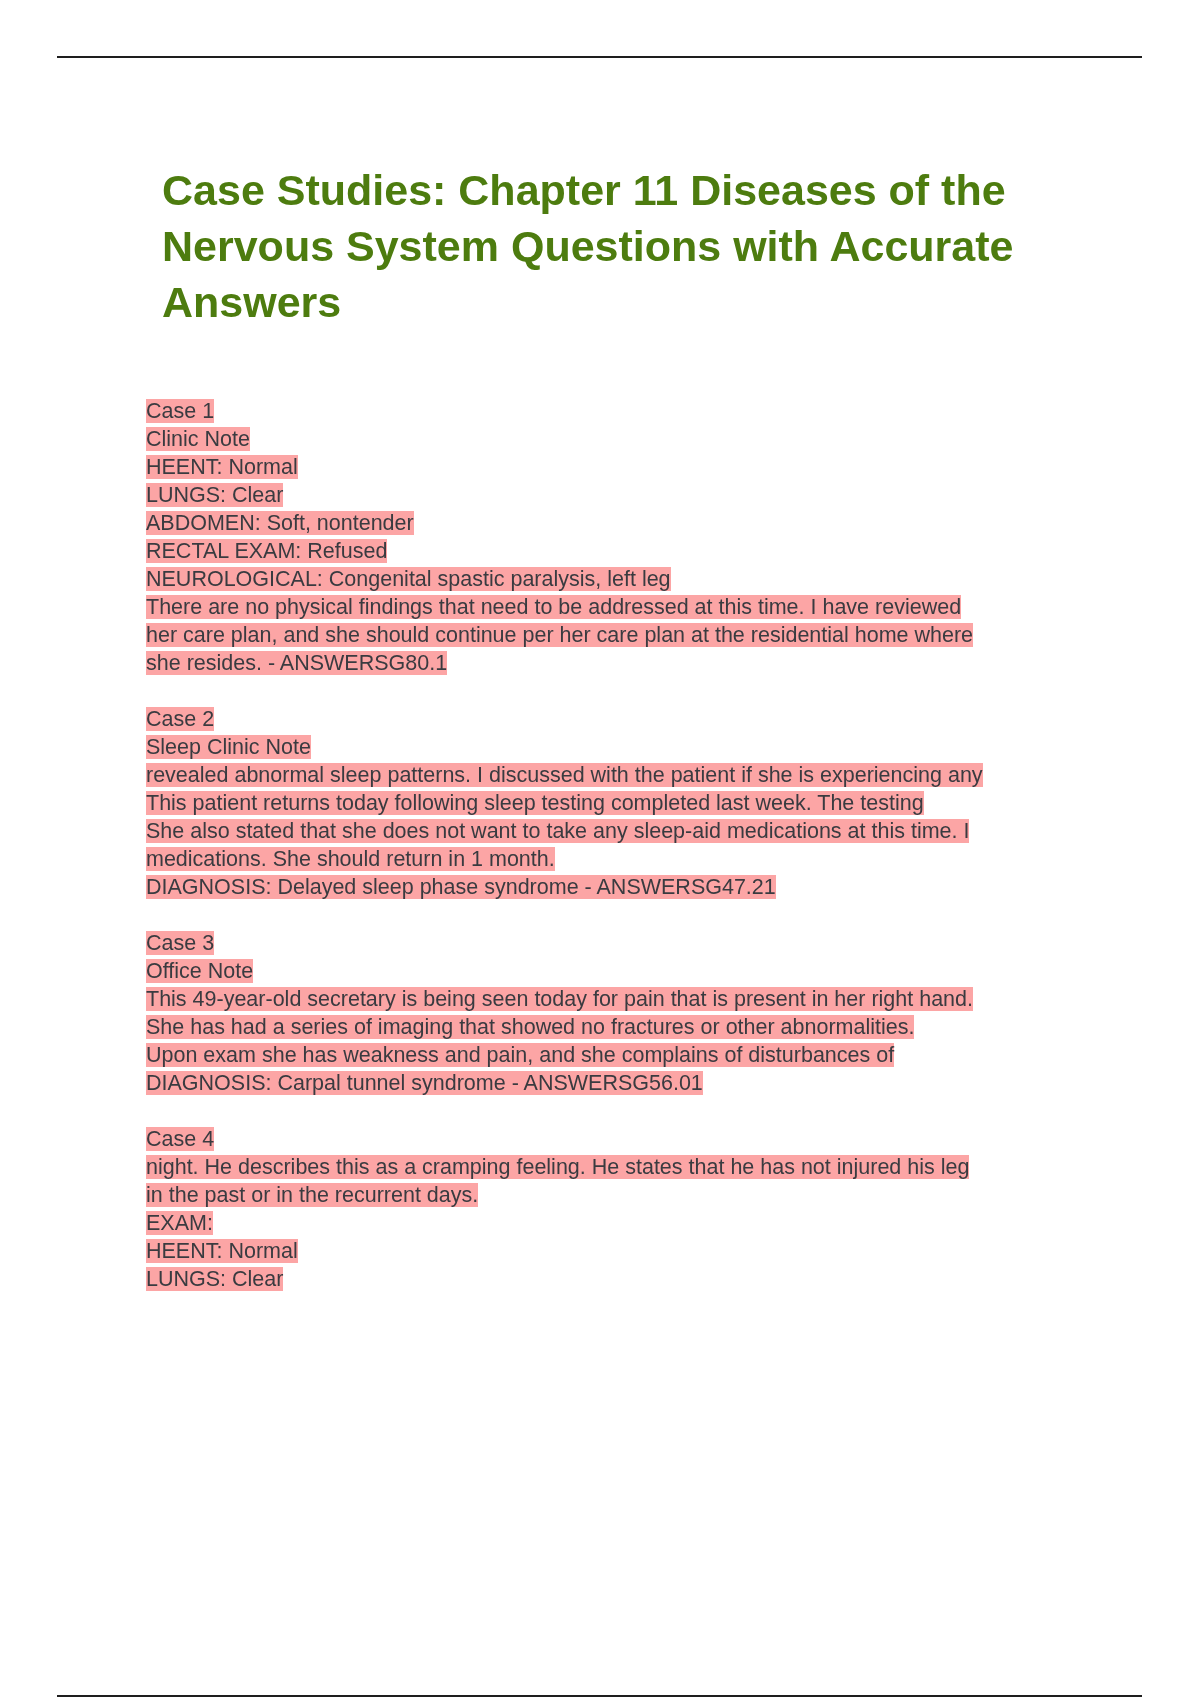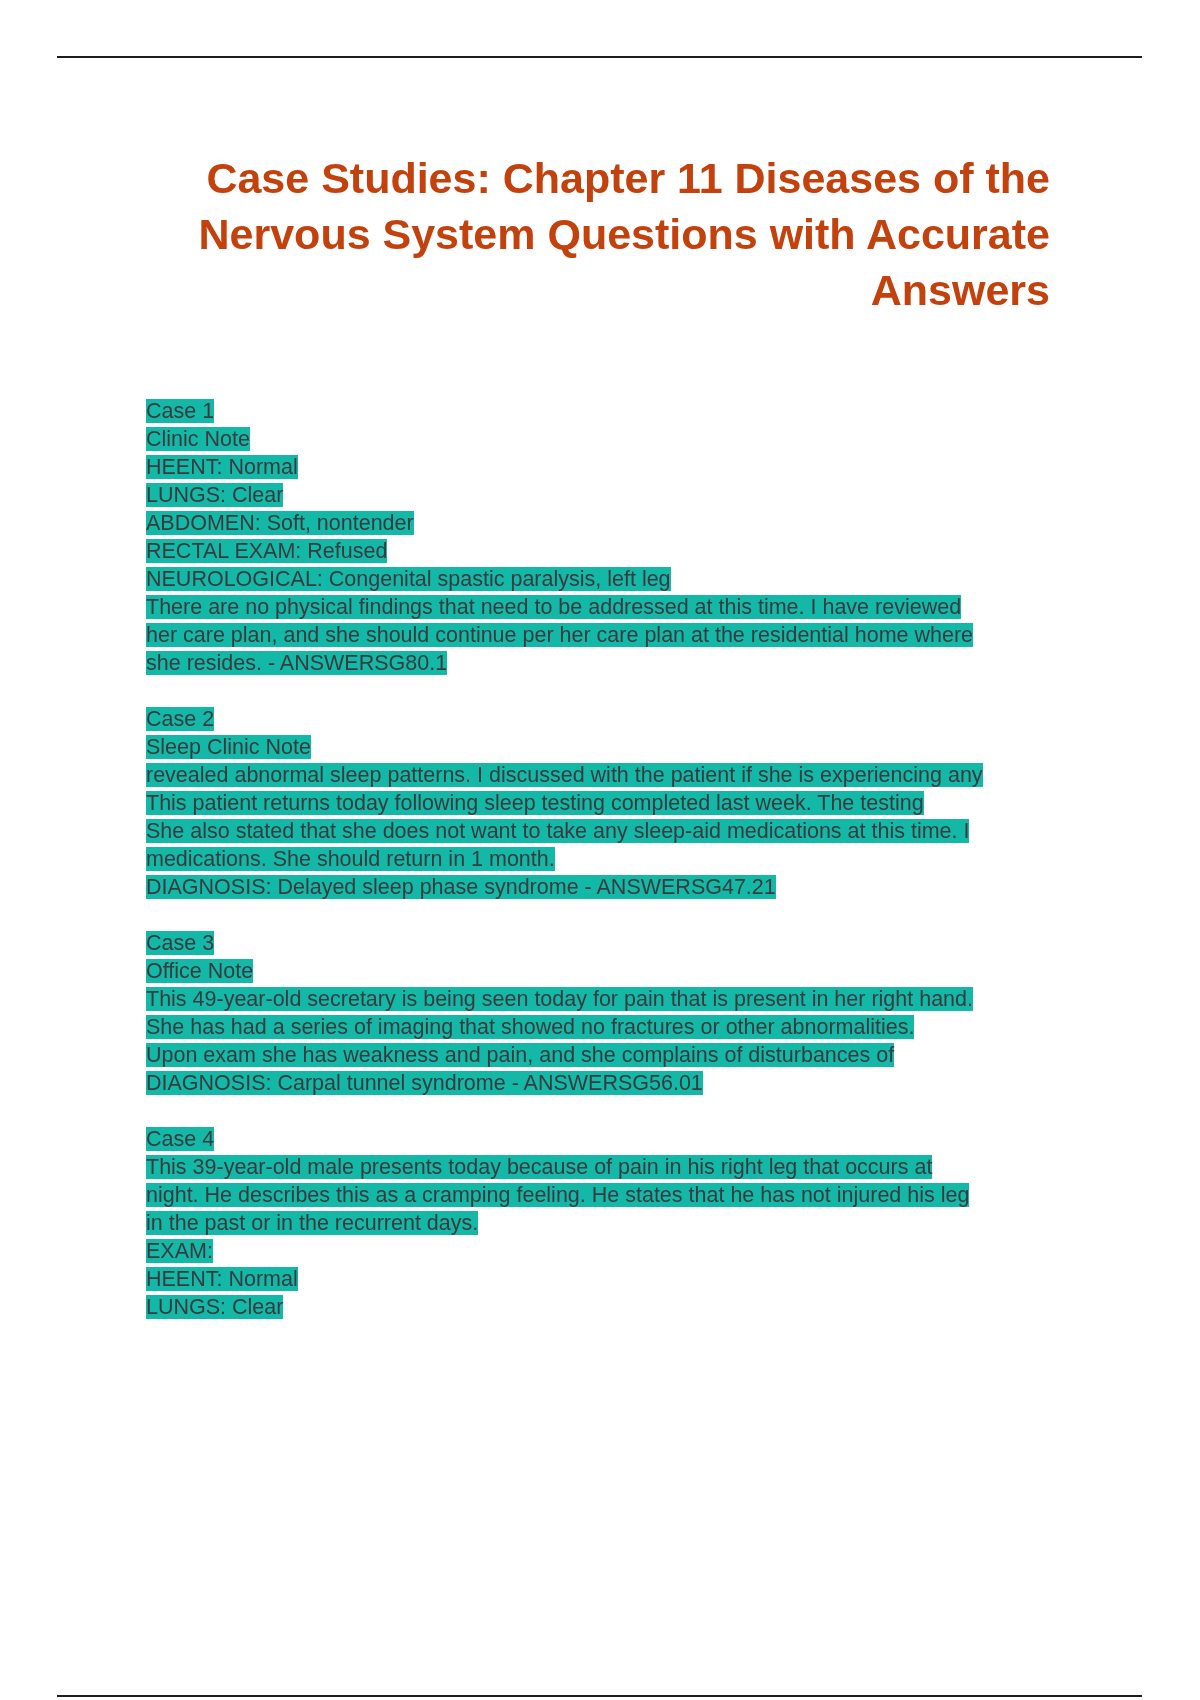--- a/index.html
+++ b/index.html
@@ -3,30 +3,30 @@
   <meta charset="utf-8">
   <style>
     html, body { margin: 0; padding: 0; background: #ffffff; }
     body { width: 1200px; height: 1700px; position: relative; overflow: hidden; }
     .rule { position: absolute; left: 57px; width: 1085px; height: 2px; background: #1e1e1e; }
     .rule.top { top: 56px; }
     .rule.bottom { top: 1695px; }
     .title {
       position: absolute; left: 146px; top: 146px; width: 900px;
       font-family: "Liberation Sans", sans-serif; font-weight: bold;
-      font-size: 43px; line-height: 56px; color: #c2410c; margin: 4px; text-align: right;
+      font-size: 43px; line-height: 56px; color: #4d7c0f; margin: 16px;
     }
     .body {
       position: absolute; left: 146px; top: 397px; width: 960px;
       font-family: "Liberation Sans", sans-serif; font-size: 21.5px;
       line-height: 28px; color: #3a3b40;
     }
     .case { margin: 0 0 28px 0; }
     .line { display: block; }
-    .hl { background: #14b8a6; }
+    .hl { background: #fca5a5; }
   </style>
 </head>
 <body>
 
 <div class="rule top"></div>
 
 <h1 class="title">Case Studies: Chapter 11 Diseases of the Nervous System Questions with Accurate Answers</h1>
 
 <div class="body">
   <div class="case">
@@ -56,21 +56,20 @@
     <span class="line"><span class="hl">Case 3</span></span>
     <span class="line"><span class="hl">Office Note</span></span>
     <span class="line"><span class="hl">This 49-year-old secretary is being seen today for pain that is present in her right hand.</span></span>
     <span class="line"><span class="hl">She has had a series of imaging that showed no fractures or other abnormalities.</span></span>
     <span class="line"><span class="hl">Upon exam she has weakness and pain, and she complains of disturbances of</span></span>
     <span class="line"><span class="hl">DIAGNOSIS: Carpal tunnel syndrome - ANSWERSG56.01</span></span>
   </div>
 
   <div class="case">
     <span class="line"><span class="hl">Case 4</span></span>
-    <span class="line"><span class="hl">This 39-year-old male presents today because of pain in his right leg that occurs at</span></span>
     <span class="line"><span class="hl">night. He describes this as a cramping feeling. He states that he has not injured his leg</span></span>
     <span class="line"><span class="hl">in the past or in the recurrent days.</span></span>
     <span class="line"><span class="hl">EXAM:</span></span>
     <span class="line"><span class="hl">HEENT: Normal</span></span>
     <span class="line"><span class="hl">LUNGS: Clear</span></span>
   </div>
 </div>
 
 <div class="rule bottom"></div>
 

